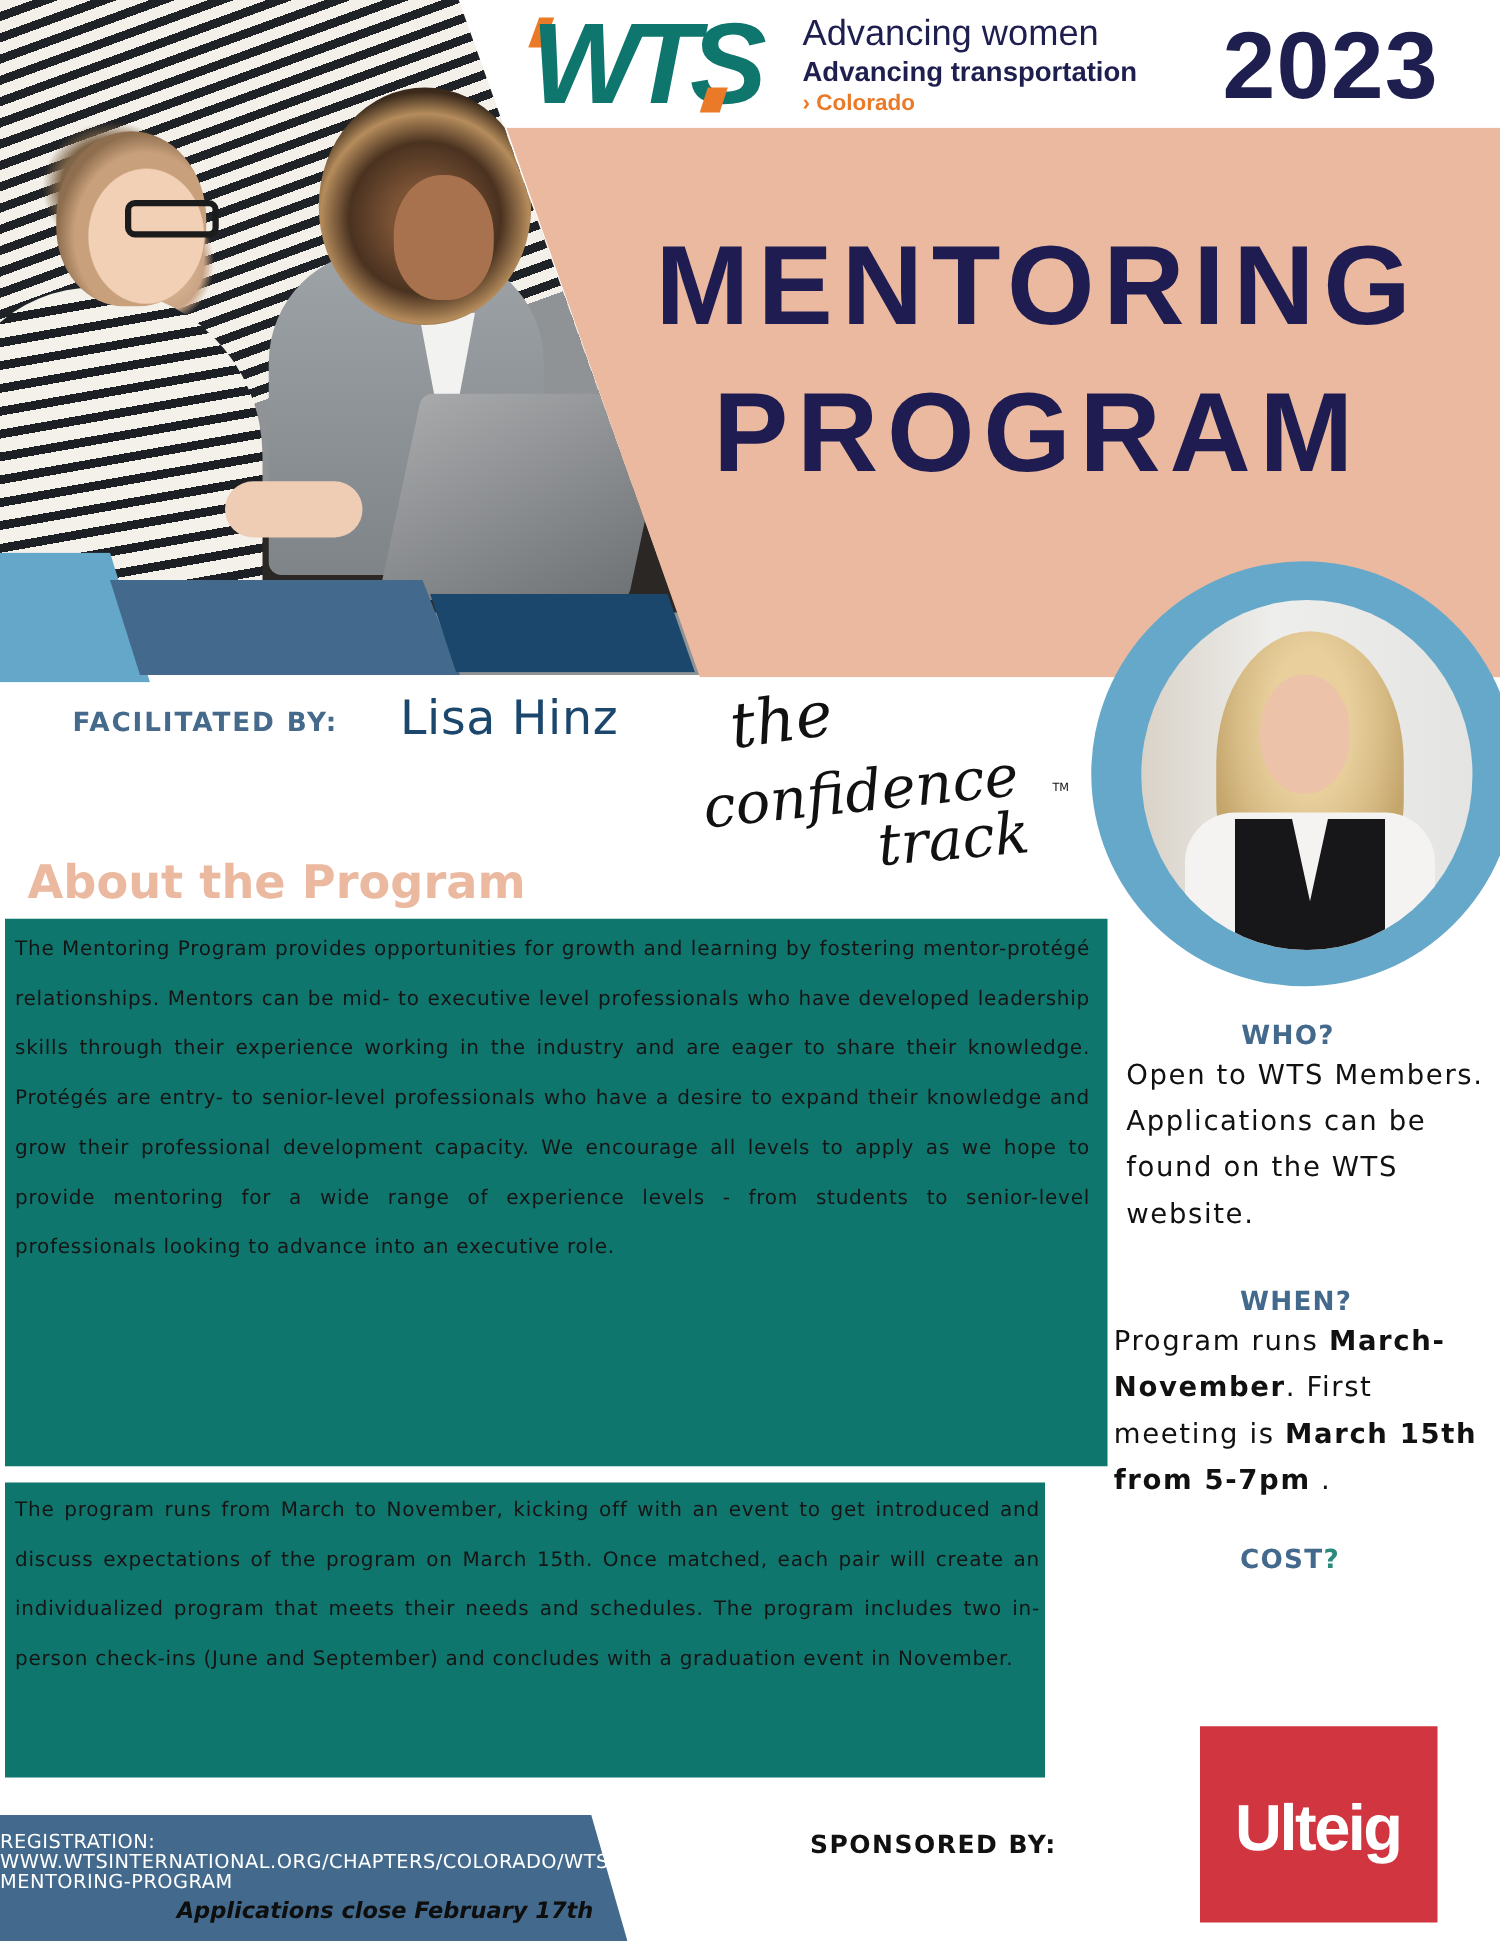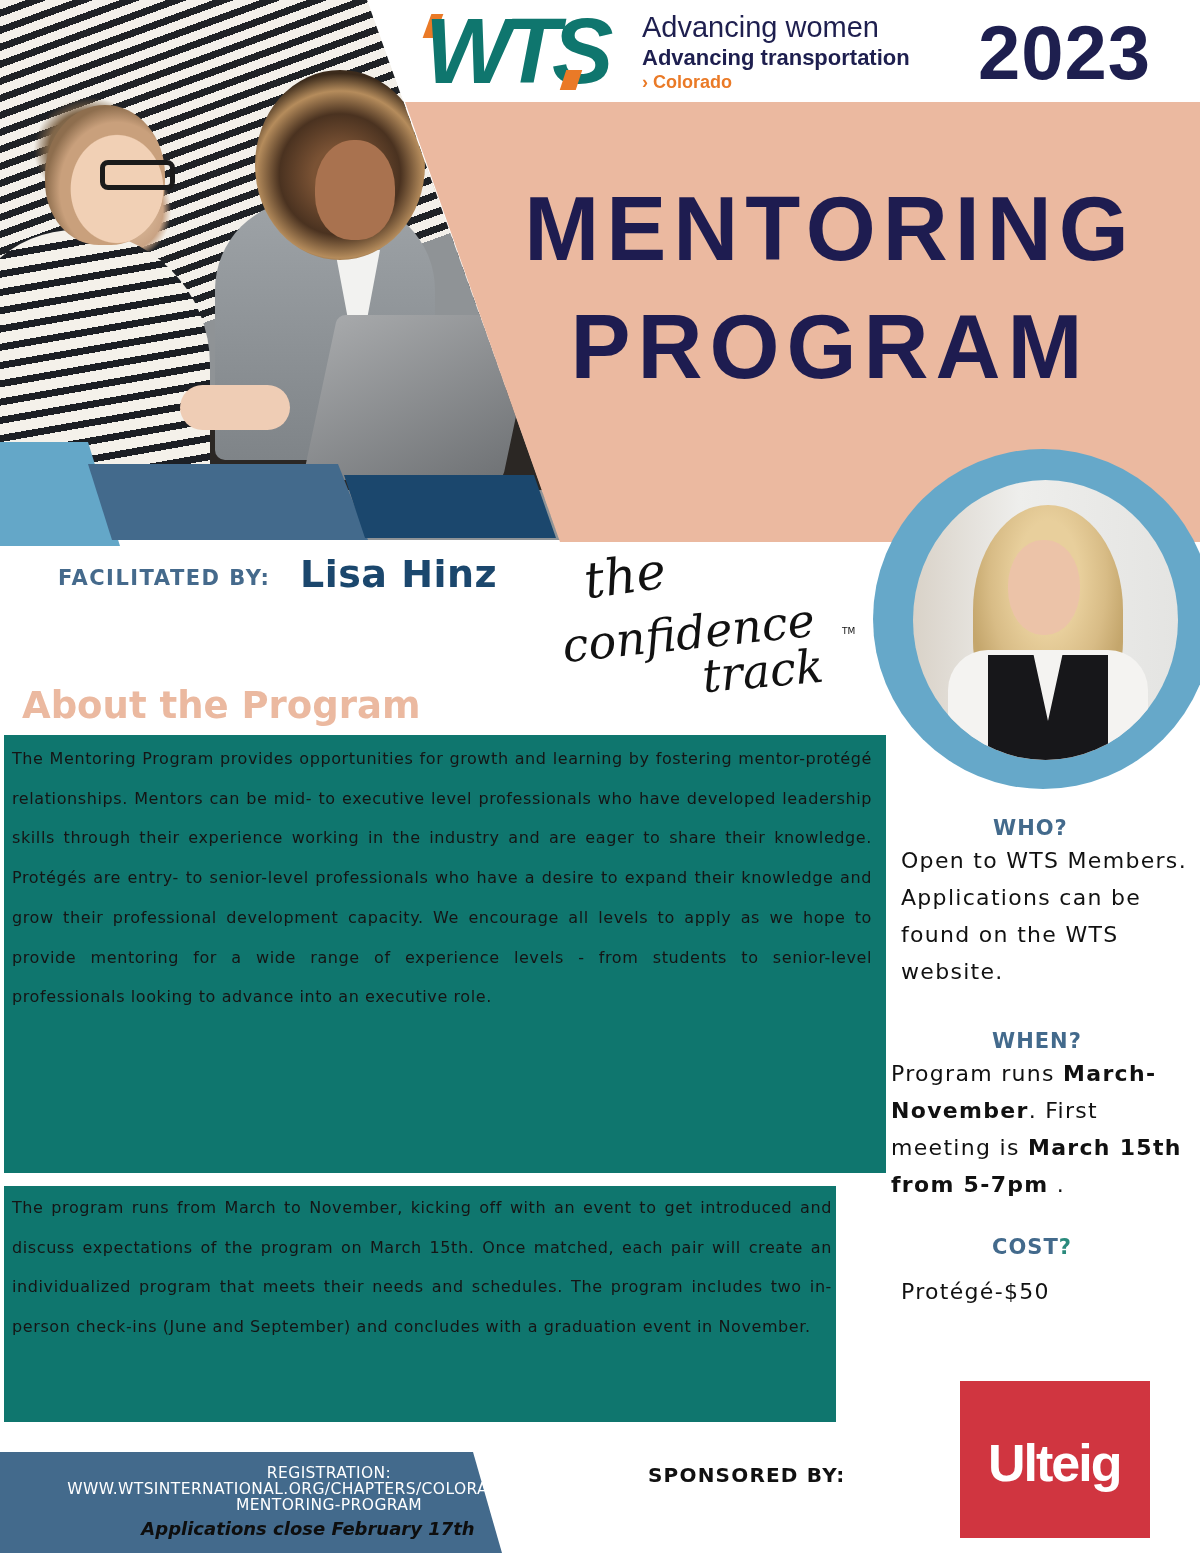--- a/index.html
+++ b/index.html
@@ -161,22 +161,22 @@
     clip-path: polygon(0 0, 38% 0, 50% 55%, 62% 0, 100% 0, 100% 100%, 0 100%);
   }
 
   
   .facilitated-label {
     position: absolute; left: 58px; top: 566px;
     font-family: "DejaVu Sans", sans-serif; font-weight: 700; font-size: 21px;
     color: #456a8c; letter-spacing: 1.5px;
   }
   .facilitator-name {
-    position: absolute; left: 300px; top: 552px;
-    font-family: "DejaVu Sans", sans-serif; font-weight: 700; font-size: 38px;
+    position: absolute; left: 320px; top: 552px;
+    font-family: "DejaVu Sans", sans-serif; font-weight: 400; font-size: 38px;
     color: #1b476d; letter-spacing: 0.5px;
   }
   .confidence-logo {
     position: absolute; left: 562px; top: 548px; width: 310px; height: 150px;
     font-family: "DejaVu Serif", serif; font-style: italic; color: #111;
   }
   .cl-the { position: absolute; left: 22px; top: 0; font-size: 50px; line-height: 56px; transform: rotate(-8deg); }
   .cl-confidence { position: absolute; left: 0; top: 60px; font-size: 46px; line-height: 50px; transform: rotate(-6deg); }
   .cl-track { position: absolute; left: 140px; top: 98px; font-size: 46px; line-height: 50px; transform: rotate(-5deg); }
   .cl-tm { position: absolute; left: 280px; top: 78px; font-size: 9px; font-style: normal; font-family: "DejaVu Sans", sans-serif; }
@@ -213,23 +213,23 @@
   .cost-q { color: #2a8a7c; }
   .cost-text { left: 901px; top: 1272px; width: 300px; line-height: 40px; }
 
   
   .footer-band {
     position: absolute; left: 0; top: 1452px; width: 620px; height: 101px;
     background: #436a8c;
     clip-path: polygon(0 0, 473px 0, 502px 101px, 0 101px);
   }
   .reg-label, .reg-url {
-    position: absolute; left: 0; width: 580px; text-align: center;
+    position: absolute; left: 0; width: 580px; 
     font-family: "DejaVu Sans", sans-serif; font-size: 15.5px; color: #ffffff;
-    letter-spacing: 0.4px; line-height: 16px; margin-left: 39px;
+    letter-spacing: 0.4px; line-height: 16px;
   }
   .reg-label { top: 1465px; }
   .reg-url { top: 1481px; }
   .deadline {
     position: absolute; left: 0; top: 1518px; width: 620px; text-align: center;
     font-family: "DejaVu Sans", sans-serif; font-weight: 700; font-style: italic;
     font-size: 18px; color: #0e0e0e; padding-right: 4px;
   }
 
   .sponsored {
@@ -307,21 +307,20 @@
 <div class="text-box box-2">The program runs from March to November, kicking off with an  event to get introduced and discuss expectations of the program on March 15th. Once matched, each pair will create an individualized program that meets their needs and schedules. The program includes two in-person check-ins (June and September) and concludes with a graduation event in November.</div>
 
 <div class="info-head who-head">WHO?</div>
 <div class="info-text who-text">Open to WTS Members. Applications can be found on the WTS website.</div>
 
 <div class="info-head when-head">WHEN?</div>
 <div class="info-text when-text"><span>Program runs </span><b>March-November</b><span>. First meeting is </span><b>March 15th from 5-7pm</b><span> .</span></div>
 
 <div class="info-head cost-head"><span>COST</span><span class="cost-q">?</span></div>
 <div class="info-text cost-text">
-  <div>Protégé-$50</div>
 </div>
 
 <div class="footer-band"></div>
 <div class="reg-label">REGISTRATION:</div>
 <div class="reg-url">WWW.WTSINTERNATIONAL.ORG/CHAPTERS/COLORADO/WTS-CO-MENTORING-PROGRAM</div>
 <div class="deadline">Applications close February 17th</div>
 
 <div class="sponsored">SPONSORED BY:</div>
 <div class="ulteig">
   <div class="ulteig-text">Ulteig</div>

